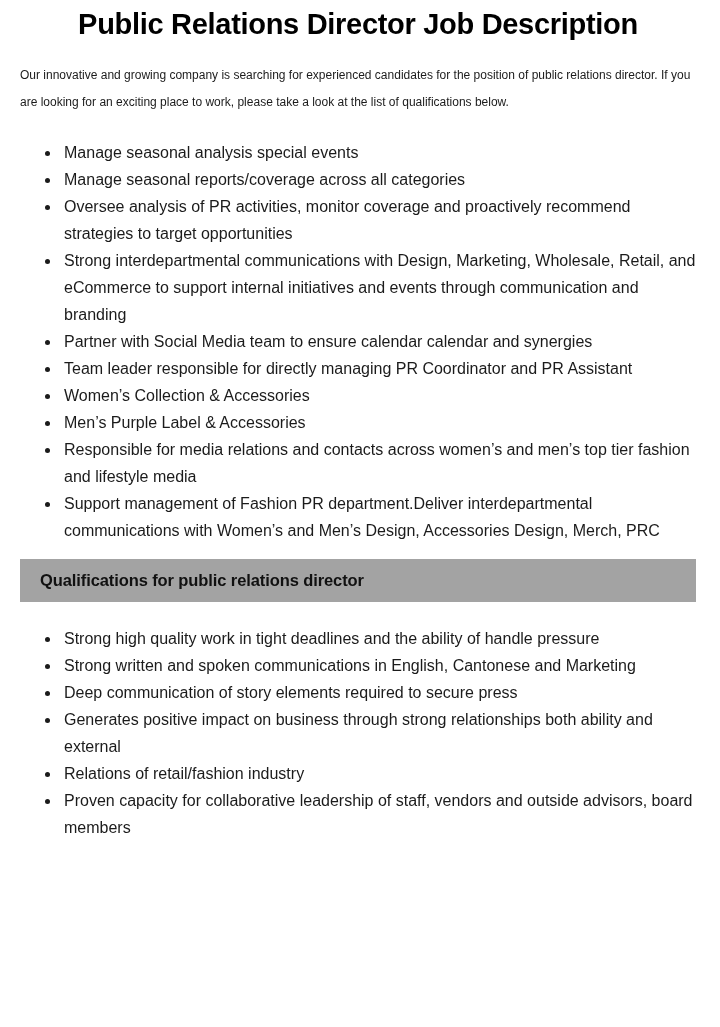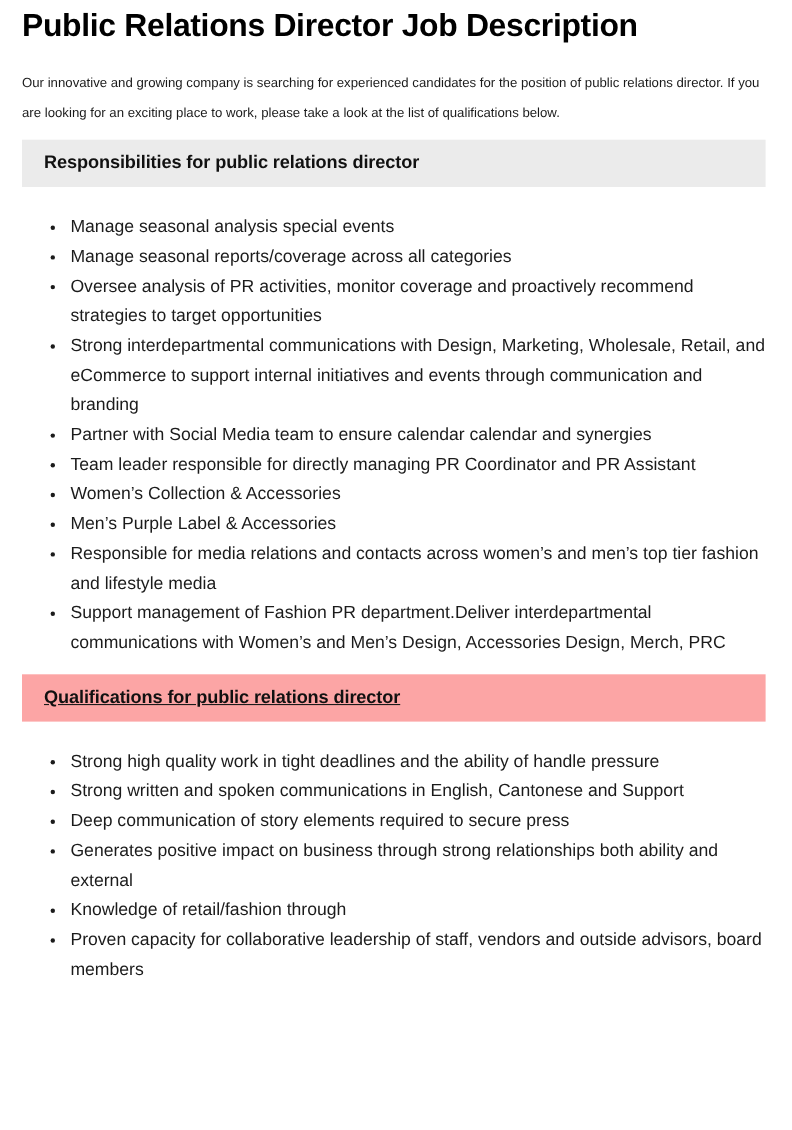--- a/index.html
+++ b/index.html
@@ -15,20 +15,21 @@
     color: #1b1b1b;
     -webkit-font-smoothing: antialiased;
   }
   .page {
     padding: 0 24px 0 20px;
   }
   .doc-title {
     font-size: 29px;
     font-weight: 800;
     letter-spacing: -0.3px;
+    text-align: center;
     color: #000000;
     margin: 0;
     padding: 8px 0 0 0;
     line-height: 33px;
   }
   .intro {
     font-size: 12px;
     line-height: 27px;
     margin: 21px 0 11px 0;
   }
@@ -60,44 +61,41 @@
 </head>
 <body>
 
 <div class="page">
 
   <h1 class="doc-title">Public Relations Director Job Description</h1>
 
   <p class="intro">Our innovative and growing company is searching for experienced candidates for the position of public relations director. If you are looking for an exciting place to work, please take a look at the list of qualifications below.</p>
 
   <div class="section">
-    <div class="section-header" style="background: rgb(235, 235, 235);">
-      <h2 class="section-heading">Responsibilities for public relations director</h2>
-    </div>
     <ul class="bullet-list">
         <li>Manage seasonal analysis special events</li>
         <li>Manage seasonal reports/coverage across all categories</li>
         <li>Oversee analysis of PR activities, monitor coverage and proactively recommend strategies to target opportunities</li>
         <li>Strong interdepartmental communications with Design, Marketing, Wholesale, Retail, and eCommerce to support internal initiatives and events through communication and branding</li>
         <li>Partner with Social Media team to ensure calendar calendar and synergies</li>
         <li>Team leader responsible for directly managing PR Coordinator and PR Assistant</li>
         <li>Women’s Collection &amp; Accessories</li>
         <li>Men’s Purple Label &amp; Accessories</li>
         <li>Responsible for media relations and contacts across women’s and men’s top tier fashion and lifestyle media</li>
         <li>Support management of Fashion PR department.Deliver interdepartmental communications with Women’s and Men’s Design, Accessories Design, Merch, PRC</li>
       </ul>
   </div>
 
   <div class="section">
-    <div class="section-header" style="background: #fca5a5; text-decoration: underline;">
+    <div class="section-header" style="background: #a3a3a3;">
       <h2 class="section-heading">Qualifications for public relations director</h2>
     </div>
     <ul class="bullet-list">
         <li>Strong high quality work in tight deadlines and the ability of handle pressure</li>
-        <li>Strong written and spoken communications in English, Cantonese and Support</li>
+        <li>Strong written and spoken communications in English, Cantonese and Marketing</li>
         <li>Deep communication of story elements required to secure press</li>
         <li>Generates positive impact on business through strong relationships both ability and external</li>
-        <li>Knowledge of retail/fashion through</li>
+        <li>Relations of retail/fashion industry</li>
         <li>Proven capacity for collaborative leadership of staff, vendors and outside advisors, board members</li>
       </ul>
   </div>
 
 </div>
 
 </body></html>

